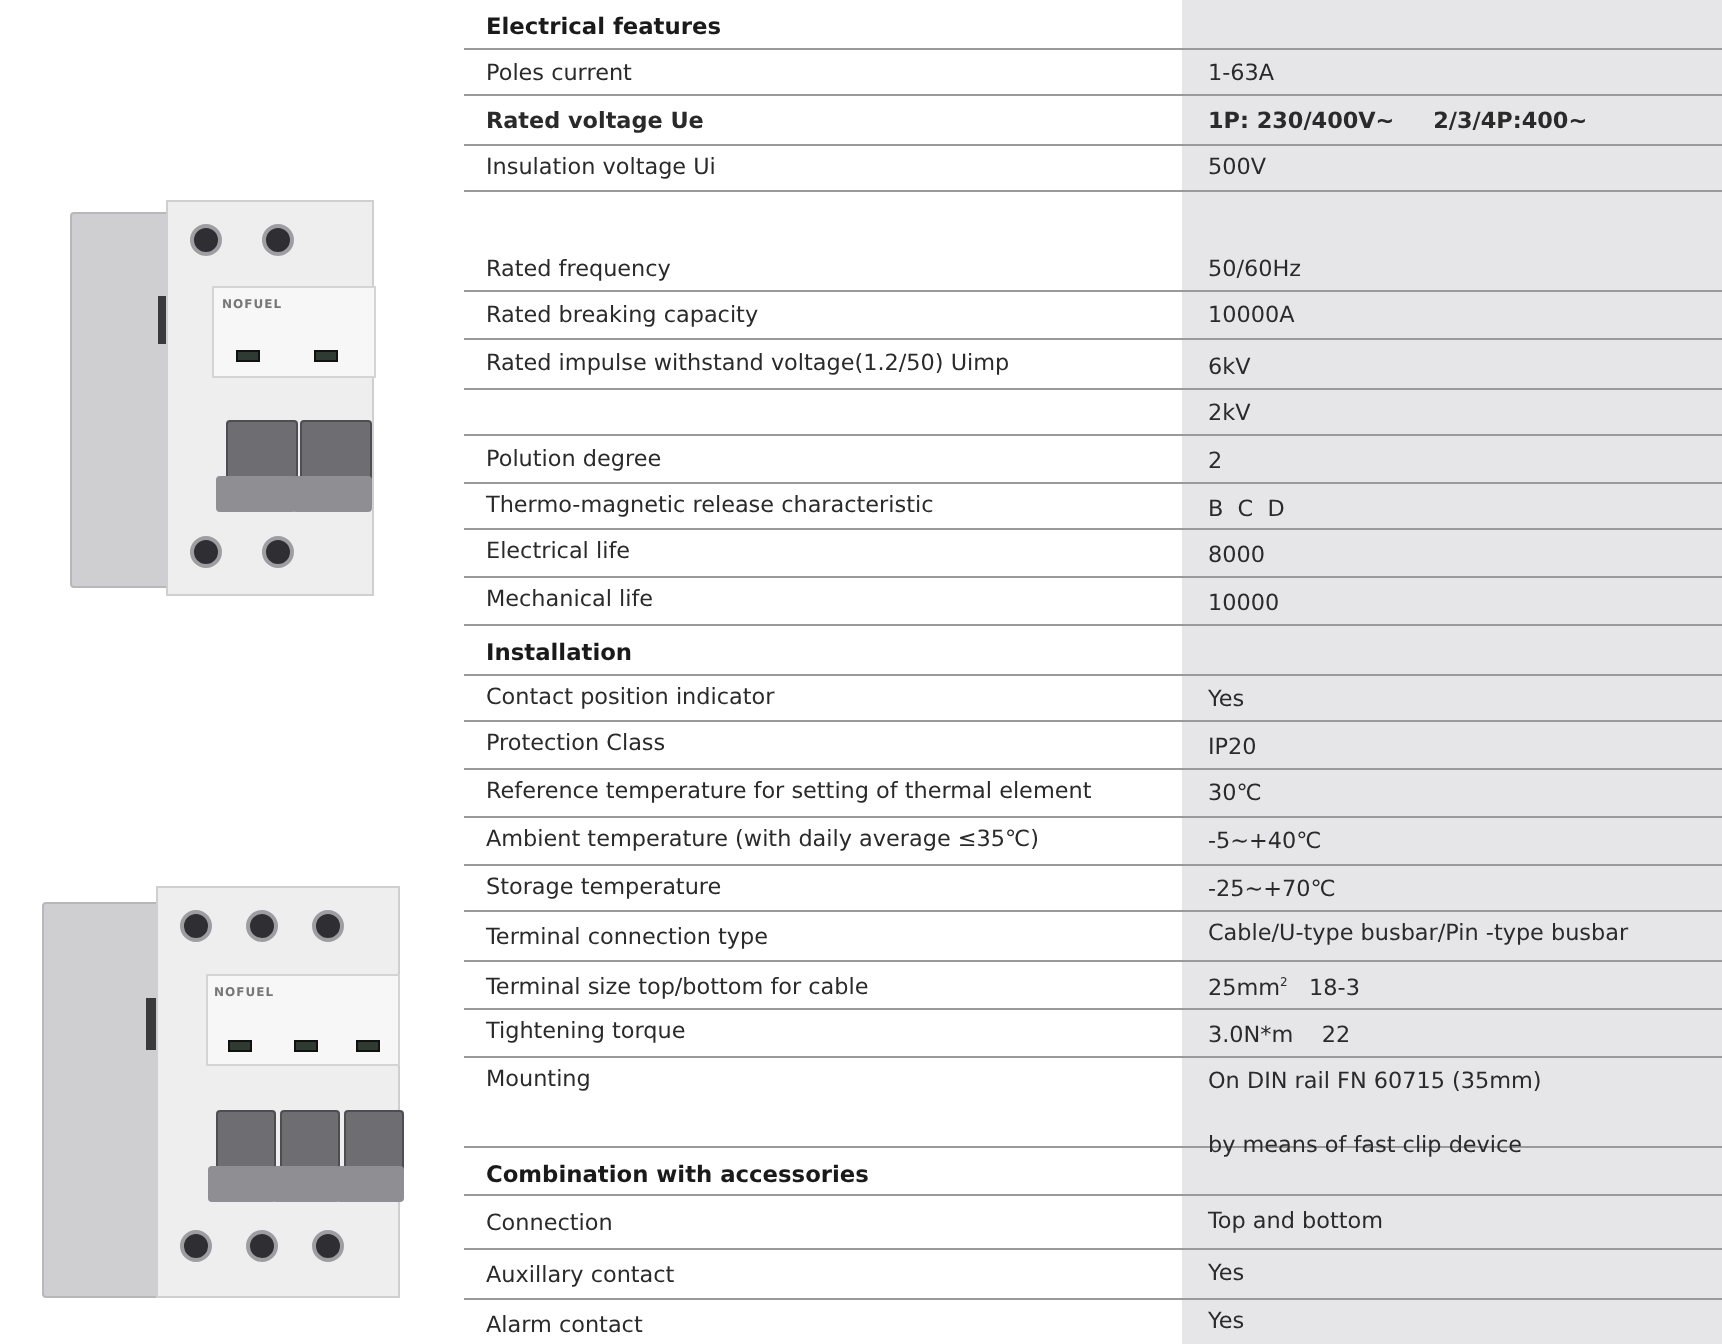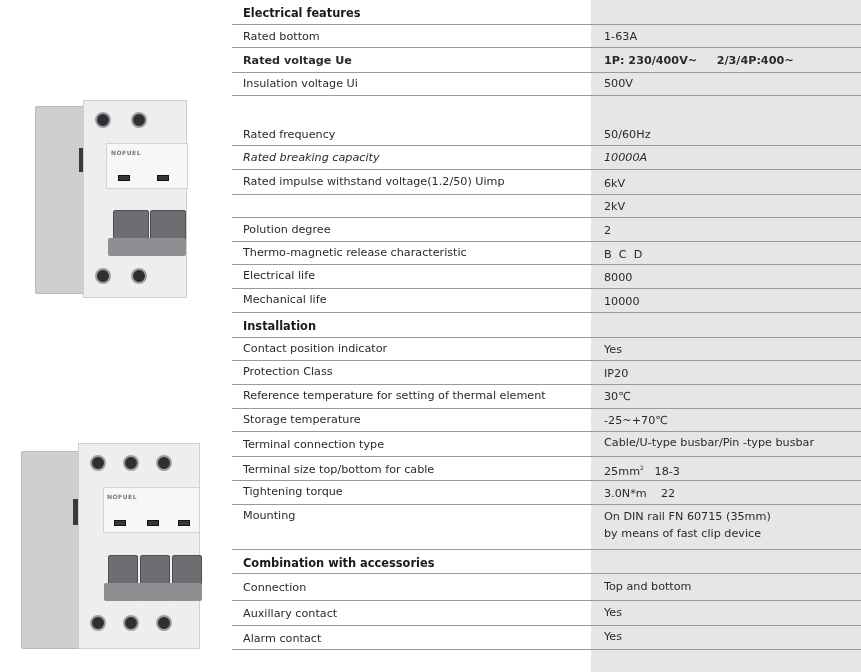--- a/index.html
+++ b/index.html
@@ -72,36 +72,36 @@
 </div>
 
 <div class="graybg"></div>
 
 <div class="table">
 
   <div class="row head" style="height:25px;">
     <span class="k" style="top:6px;">Electrical features</span>
   </div>
   <div class="row" style="height:23px;">
-      <span class="k" style="top:5px;">Rated bottom</span>
+      <span class="k" style="top:5px;">Poles current</span>
       <span class="v" style="top:4px;">1-63A</span>
     </div>
   <div class="row" style="height:25px;font-weight:bold;">
       <span class="k" style="top:6px;">Rated voltage Ue</span>
       <span class="v" style="top:5px;white-space:pre;">1P: 230/400V~     2/3/4P:400~</span>
     </div>
   <div class="row" style="height:23px;">
       <span class="k" style="top:4px;">Insulation voltage Ui</span>
       <span class="v" style="top:3px;">500V</span>
     </div>
   <div class="row" style="height:23px;margin-top:27px;">
       <span class="k" style="top:5px;">Rated frequency</span>
       <span class="v" style="top:4px;">50/60Hz</span>
     </div>
-  <div class="row" style="height:24px;font-style:italic;">
+  <div class="row" style="height:24px;">
       <span class="k" style="top:5px;">Rated breaking capacity</span>
       <span class="v" style="top:4px;">10000A</span>
     </div>
   <div class="row" style="height:25px;">
       <span class="k" style="top:5px;">Rated impulse withstand voltage(1.2/50) Uimp</span>
       <span class="v" style="top:6px;">6kV</span>
     </div>
   <div class="row" style="height:23px;">
       <span class="v" style="top:4px;">2kV</span>
     </div>
@@ -130,40 +130,44 @@
       <span class="v" style="top:4px;">Yes</span>
     </div>
   <div class="row" style="height:24px;">
       <span class="k" style="top:4px;">Protection Class</span>
       <span class="v" style="top:5px;">IP20</span>
     </div>
   <div class="row" style="height:24px;">
       <span class="k" style="top:4px;">Reference temperature for setting of thermal element</span>
       <span class="v" style="top:4px;">30℃</span>
     </div>
+  <div class="row" style="height:24px;">
+      <span class="k" style="top:4px;">Ambient temperature (with daily average ≤35℃)</span>
+      <span class="v" style="top:4px;">-5~+40℃</span>
+    </div>
   <div class="row" style="height:23px;">
       <span class="k" style="top:4px;">Storage temperature</span>
       <span class="v" style="top:4px;">-25~+70℃</span>
     </div>
   <div class="row" style="height:25px;">
       <span class="k" style="top:6px;">Terminal connection type</span>
       <span class="v" style="top:3px;">Cable/U-type busbar/Pin -type busbar</span>
     </div>
   <div class="row" style="height:24px;">
       <span class="k" style="top:6px;">Terminal size top/bottom for cable</span>
       <span class="v" style="top:3px;white-space:pre;"><span>25mm</span><sup>2</sup><span>   18-3</span></span>
     </div>
   <div class="row" style="height:24px;">
       <span class="k" style="top:4px;">Tightening torque</span>
       <span class="v" style="top:5px;white-space:pre;">3.0N*m    22</span>
     </div>
   <div class="row" style="height:45px;">
       <span class="k" style="top:4px;">Mounting</span>
       <span class="v" style="top:4px;">On DIN rail FN 60715 (35mm)</span>
-      <span class="v" style="top:21px;">by means of fast clip device</span>
+      <span class="v" style="top:36px;">by means of fast clip device</span>
     </div>
   <div class="row head" style="height:24px;">
     <span class="k" style="top:6px;">Combination with accessories</span>
   </div>
 
   <div class="row" style="height:27px;">
       <span class="k" style="top:7px;">Connection</span>
       <span class="v" style="top:5px;">Top and bottom</span>
     </div>
   <div class="row" style="height:25px;">

